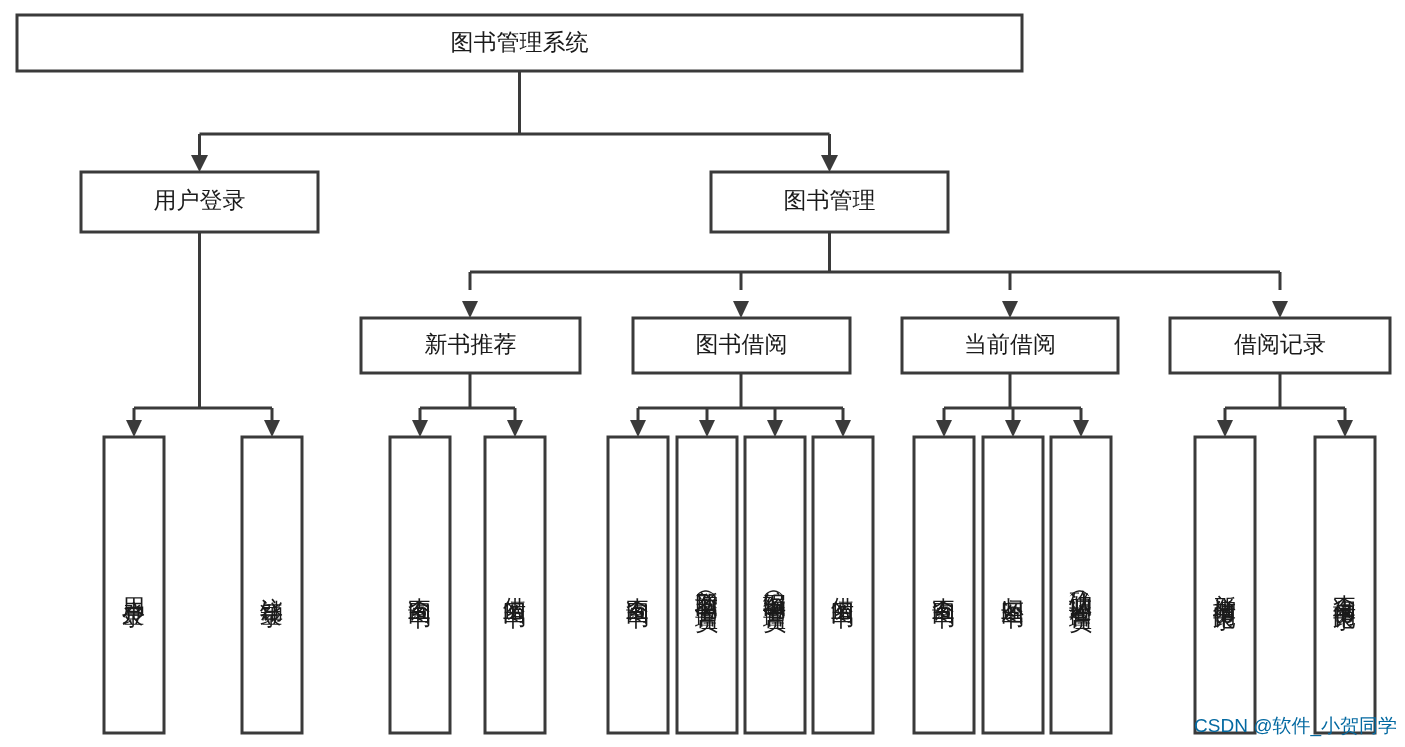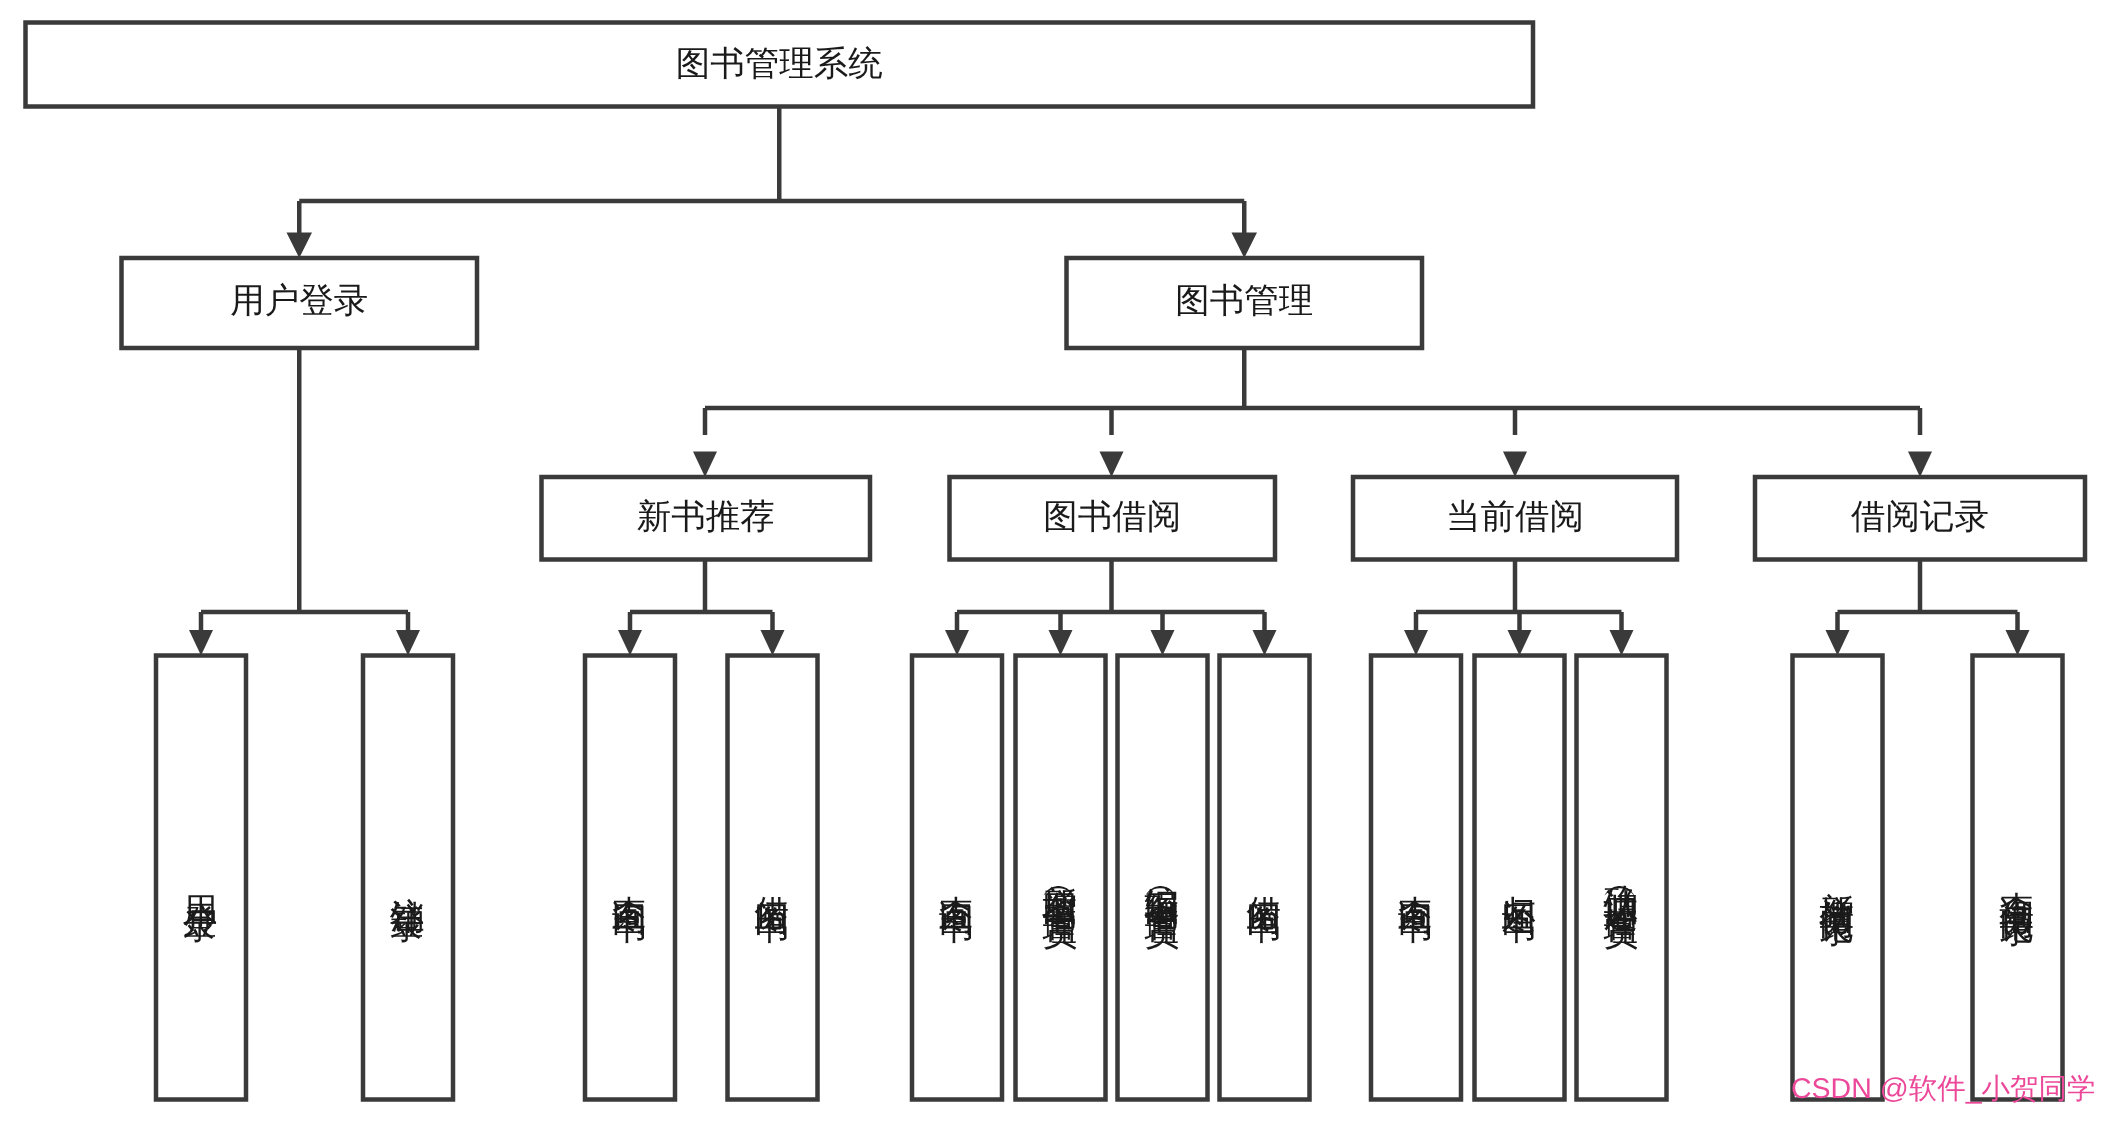--- a/index.html
+++ b/index.html
@@ -54,21 +54,21 @@
     text-orientation: upright;
     text-anchor: middle;
     letter-spacing: 3px;
   }
   .watermark-text {
     position: absolute;
     right: 8px;
     bottom: 6px;
     font-family: "Liberation Sans", "DejaVu Sans", sans-serif;
     font-size: 19px;
-    color: #ec4899;
+    color: #0369a1;
     white-space: nowrap;
     user-select: none;
   }
 </style>
 </head>
 <body>
 
 <div id="diagram-root">
   <svg class="diagram-canvas" viewBox="0 0 1405 747">
 

